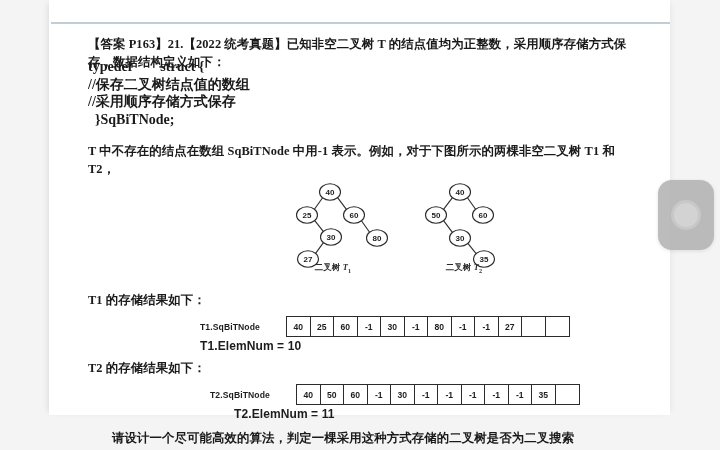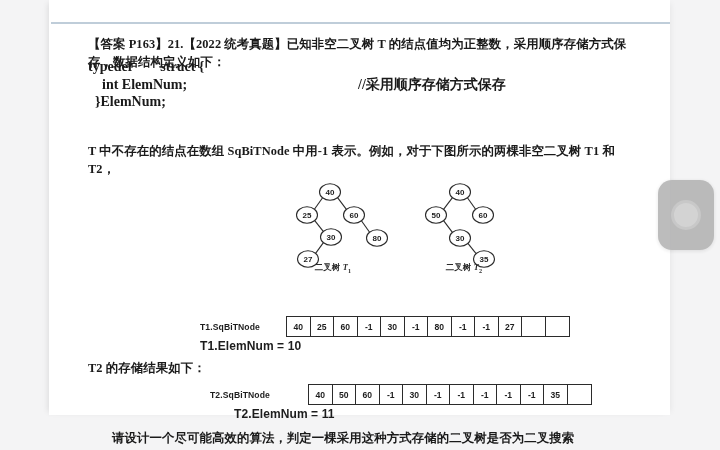--- a/index.html
+++ b/index.html
@@ -102,21 +102,21 @@
   .fig-caption sub { font-size: 6.2px; }
   
   #t1-lead { left: 39px; top: 292px; }
   #t2-lead { left: 39px; top: 360px; text-align: right; }
   .array-row {
     position: absolute;
     display: flex;
     align-items: center;
   }
   #t1-array-row { left: 151px; top: 316px; }
-  #t2-array-row { left: 161px; top: 384px; gap: 12px; }
+  #t2-array-row { left: 161px; top: 384px; }
   .array-label {
     font-size: 8.6px;
     font-weight: 700;
     color: #1d1d1d;
     letter-spacing: 0.1px;
     width: 86px;
     text-align: left;
     font-family: "Liberation Sans", sans-serif;
   }
   .array-cells {
@@ -186,27 +186,27 @@
   <div id="page-sheet">
     <div id="page-body">
 
       <div class="para" id="intro-para">【答案 P163】21.【2022 统考真题】已知非空二叉树 T 的结点值均为正整数，采用顺序存储方式保存，数据结构定义如下：</div>
 
       <div id="code-block">
         <div class="code-line">
           <span class="code-left" style="width:270px">typedef        struct {</span>
         </div>
         <div class="code-line">
+          <span class="code-comment">//保存二叉树结点值的数组</span>
         </div>
         <div class="code-line">
-          <span class="code-left" style="width:270px">    int ElemNum;</span>
           <span class="code-comment">//采用顺序存储方式保存</span>
         </div>
         <div class="code-line">
-          <span class="code-left" style="width:270px">  }ElemNum;</span>
+          <span class="code-left" style="width:270px">  }SqBiTNode;</span>
           <span class="code-comment"></span>
         </div>
       </div>
 
       <div class="para" id="note-para">T 中不存在的结点在数组 SqBiTNode 中用-1 表示。例如，对于下图所示的两棵非空二叉树 T1 和 T2，</div>
 
       <div id="tree-figure">
         <svg width="621" height="96" viewBox="0 0 621 96">
           <g id="tree1-edges" stroke="#2b2b2b" stroke-width="1.1" fill="none">
               <line x1="273.57537879754125" y1="19.79827560572969" x2="265.42462120245875" y2="31.20172439427031"></line>
@@ -272,20 +272,21 @@
         </svg>
       </div>
 
       <div class="fig-caption" id="caption-t1">
         <span>二叉树 </span><i>T</i><sub>1</sub>
       </div>
       <div class="fig-caption" id="caption-t2">
         <span>二叉树 </span><i>T</i><sub>2</sub>
       </div>
 
+      <div class="para" id="t1-lead">T1 的存储结果如下：</div>
 
       <div class="array-row" id="t1-array-row">
         <div class="array-label">T1.SqBiTNode</div>
         <div class="array-cells" id="t1-cells">
             <div class="cell">40</div>
             <div class="cell">25</div>
             <div class="cell">60</div>
             <div class="cell">-1</div>
             <div class="cell">30</div>
             <div class="cell">-1</div>

